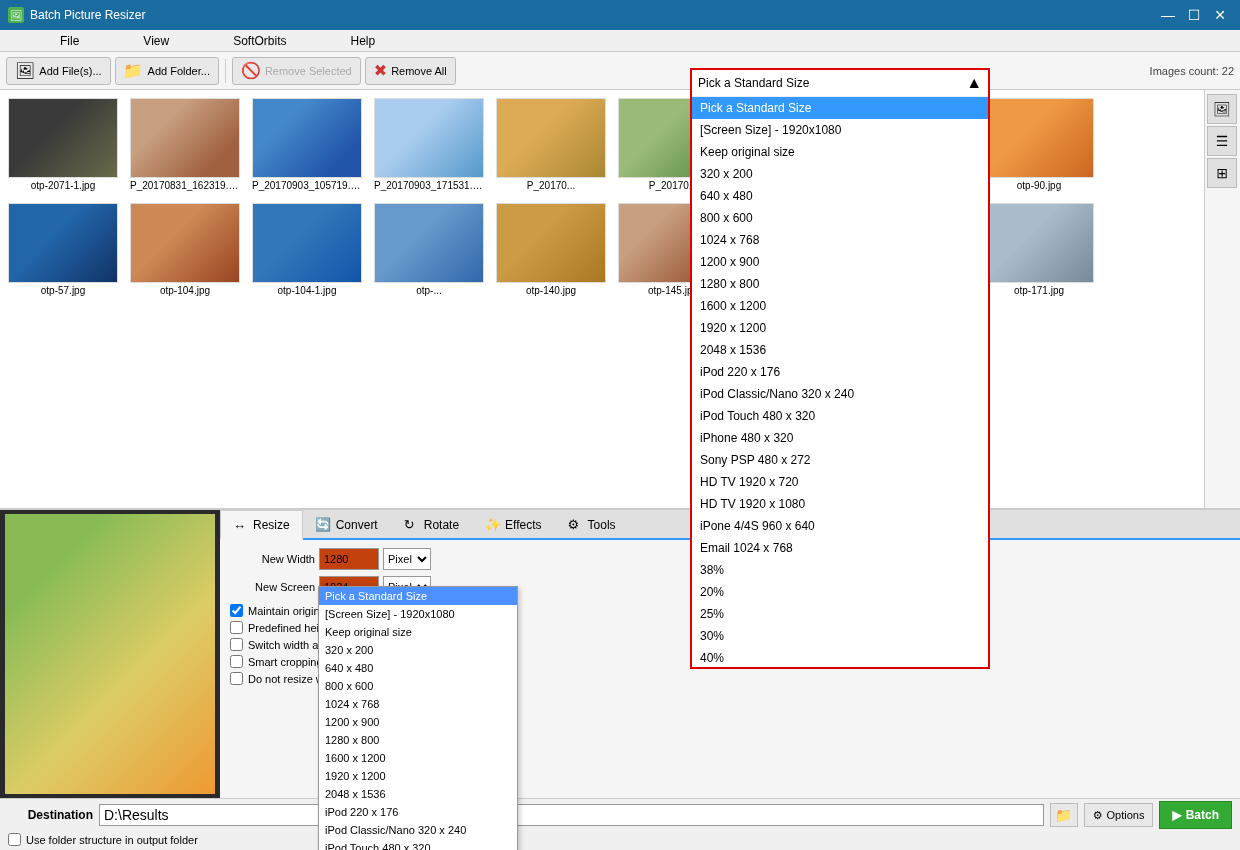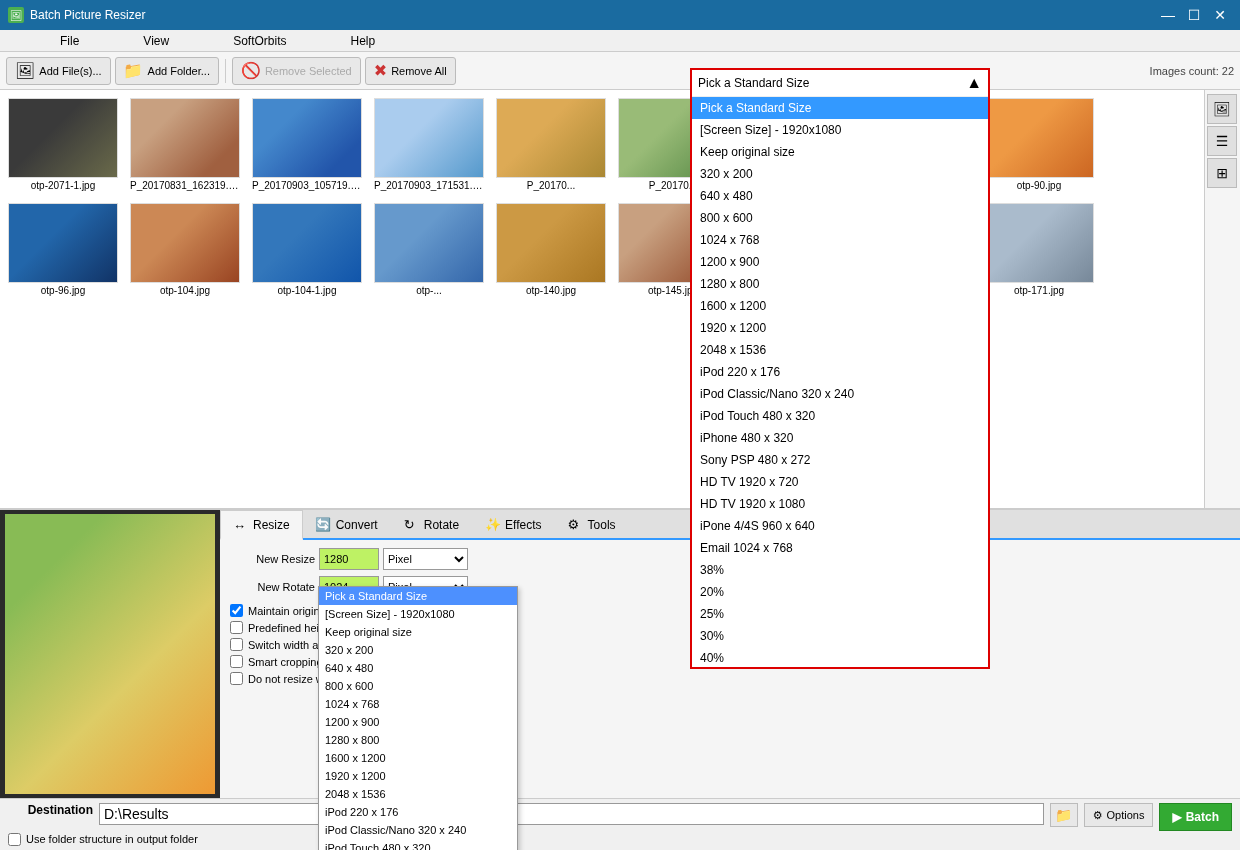--- a/index.html
+++ b/index.html
@@ -204,24 +204,24 @@
       margin-bottom: 6px;
       gap: 4px;
     }
     .field-label { width: 85px; font-size: 11px; text-align: right; }
     .field-input {
       width: 60px;
       height: 22px;
       border: 1px solid #999;
       padding: 1px 4px;
       font-size: 11px;
-      background: #bef264;
+      background: #c2410c;
     }
     .field-select {
-      width: 85px;
+      width: 48px;
       height: 22px;
       border: 1px solid #999;
       font-size: 11px;
       background: white;
     }
 
     
     .checkbox-row {
       display: flex;
       align-items: center;
@@ -325,27 +325,28 @@
     ::-webkit-scrollbar-track { background: #f0f0f0; }
     ::-webkit-scrollbar-thumb { background: #aaa; border: 1px solid #888; }
 
     
     #very-bottom {
       background: #f0f0f0;
       border-top: 1px solid #ccc;
     }
     .dest-row {
       display: flex;
+      align-items: center;
       padding: 4px 8px;
       gap: 6px;
       height: 32px;
     }
     .folder-check-row {
       display: flex;
-      align-items: flex-start;
+      align-items: center;
       padding: 2px 16px 4px 8px;
       gap: 5px;
       font-size: 11px;
     }
   </style>
 </head>
 <body>
 
 <div id="app-window" style="width:1240px; height:850px; display:flex; flex-direction:column; overflow:hidden; position:relative;">
 
@@ -427,21 +428,21 @@
           <div class="thumb-item">
             <div class="thumb-img img-color-9"></div>
             <div class="thumb-label">P_20170919_185632.jpg</div>
           </div>
           <div class="thumb-item">
             <div class="thumb-img img-color-10"></div>
             <div class="thumb-label">otp-90.jpg</div>
           </div>
           <div class="thumb-item">
             <div class="thumb-img img-color-11"></div>
-            <div class="thumb-label">otp-96.jpg</div>
+            <div class="thumb-label">otp-57.jpg</div>
           </div>
           <div class="thumb-item">
             <div class="thumb-img img-color-12"></div>
             <div class="thumb-label">otp-104.jpg</div>
           </div>
           <div class="thumb-item">
             <div class="thumb-img img-color-13"></div>
             <div class="thumb-label">otp-104-1.jpg</div>
           </div>
           <div class="thumb-item">
@@ -501,30 +502,30 @@
           </div>
           <div class="settings-tab">
             <span class="tab-icon">⚙</span>
             <span>Tools</span>
           </div>
         </div>
 
         <div id="settings-content">
 
           <div class="field-row">
-            <span class="field-label">New Resize</span>
+            <span class="field-label">New Width</span>
             <input type="text" class="field-input" value="1280" style="">
             <select class="field-select">
               <option>Pixel</option>
               <option>Percent</option>
             </select>
           </div>
 
           <div class="field-row">
-            <span class="field-label">New Rotate</span>
+            <span class="field-label">New Screen</span>
             <input type="text" class="field-input" value="1024" style="">
             <select class="field-select">
               <option>Pixel</option>
               <option>Percent</option>
             </select>
 
             <div id="std-size-dropdown-settings">
 
             <div class="dd-item selected">Pick a Standard Size</div>
                 <div class="dd-item">[Screen Size] - 1920x1080</div>

